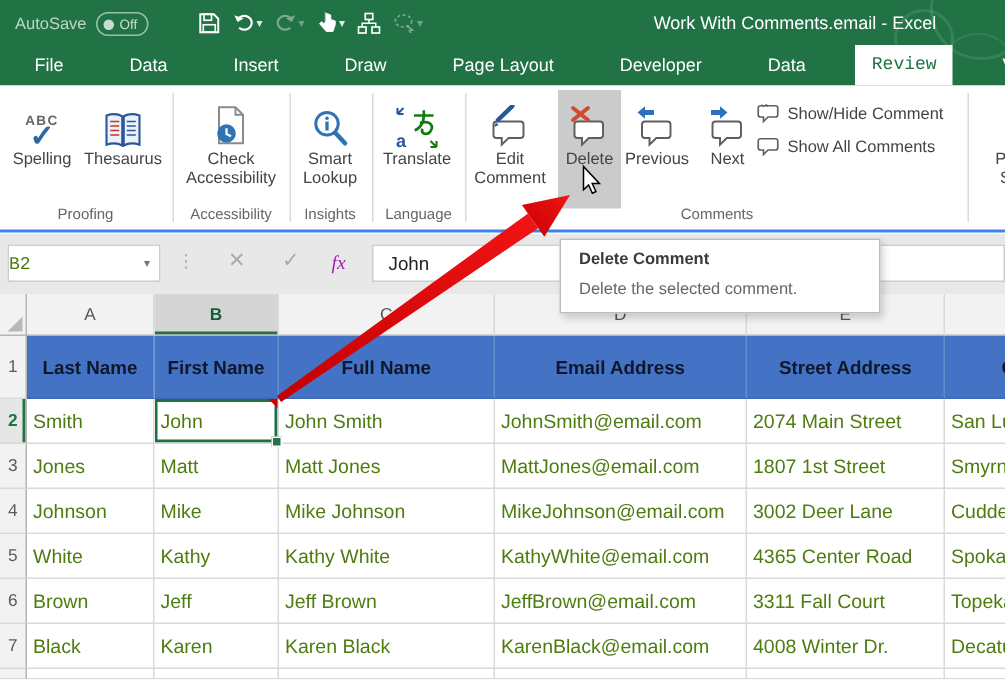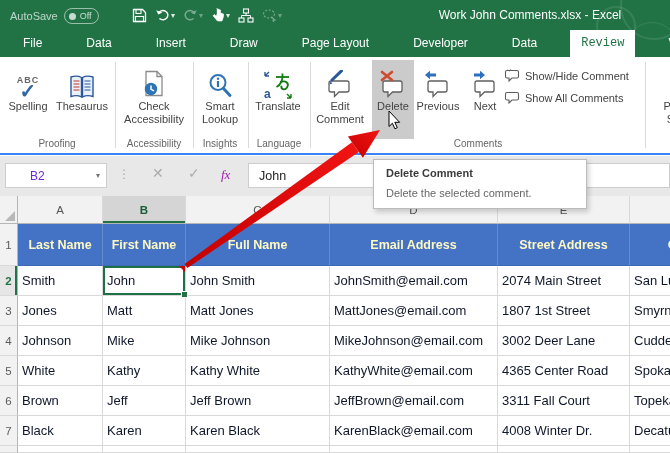--- a/index.html
+++ b/index.html
@@ -39,21 +39,21 @@
   .abcwrap{display:flex;flex-direction:column;align-items:center;line-height:10px;}
   .abc{font-size:9px;letter-spacing:1px;color:#666;font-weight:bold;}
   .abccheck{font-size:20px;font-weight:bold;color:#2E66A4;margin-top:-3px;line-height:18px;}
   .srow{position:absolute;left:504px;display:flex;align-items:center;gap:5px;font-size:11px;color:#444;white-space:nowrap;}
   .tr-a{position:absolute;left:1px;bottom:0px;font-size:12px;font-weight:bold;color:#2B579A;line-height:11px;}
   .ticonbox{position:relative;width:30px;height:30px;}
   
   .fstrip{position:absolute;top:156px;left:0;width:670px;height:40px;background:#E8E8E8;}
   .namebox{position:absolute;left:5px;top:7px;width:102px;height:25px;background:#fff;
            border:1px solid #CFCDCB;box-sizing:border-box;display:flex;align-items:center;}
-  .namebox .nbtxt{margin-left:24px;font-size:12px;color:#6d28d9;}
+  .namebox .nbtxt{margin-left:0;font-size:12px;color:#4d7c0f;font-family:Liberation Mono, monospace;}
   .namebox .nbcaret{position:absolute;right:6px;font-size:8px;color:#777;}
   .fdots{position:absolute;left:118px;top:11px;color:#AAA;font-size:12px;}
   .fbtn{position:absolute;top:9px;font-size:14px;color:#ABABAB;}
   .ffx{position:absolute;left:221px;top:11px;font-family:"Liberation Serif",serif;font-style:italic;
        font-size:13px;color:#a21caf;}
   .farea{position:absolute;left:248px;top:7px;width:422px;height:25px;background:#fff;
          border:1px solid #CFCDCB;box-sizing:border-box;display:flex;align-items:center;}
   .farea .ftxt{margin-left:10px;font-size:12.5px;color:#222;}
   
   .grid{position:absolute;top:196px;left:0;width:670px;height:257px;background:#fff;overflow:hidden;}
@@ -67,24 +67,24 @@
   .ch.colsel{background:#D5D5D5;color:#155E38;font-weight:bold;box-shadow:inset 0 -2px 0 #217346;}
   .row{display:flex;height:30px;}
   .row.r1{height:42px;}
   .row.row8{height:7px;}
   .c0{width:85px;min-width:85px;} .c1{width:83px;min-width:83px;} .c2{width:144px;min-width:144px;}
   .c3{width:168px;min-width:168px;} .c4{width:132px;min-width:132px;} .c5{width:100px;min-width:100px;}
   .gut{width:18px;min-width:18px;background:#F2F2F2;color:#5A5A5A;font-size:11.5px;display:flex;
        align-items:center;justify-content:center;border-right:1px solid #B5B5B5;
        border-bottom:1px solid #D9D9D9;box-sizing:border-box;}
   .gut.rowsel{color:#217346;font-weight:bold;background:#E6E6E6;box-shadow:inset -2px 0 0 #217346;}
-  .cell{display:flex;align-items:center;padding-left:4px;font-size:13px;color:#0f172a;
+  .cell{display:flex;align-items:center;padding-left:4px;font-size:13px;color:#4d7c0f;
         border-right:1px solid #D9D9D9;border-bottom:1px solid #D9D9D9;box-sizing:border-box;
         white-space:nowrap;overflow:hidden;}
-  .cell.bhead{background:#4472C4;color:#fef9c3;font-weight:bold;font-size:12.5px;justify-content:center;
+  .cell.bhead{background:#4472C4;color:#0f172a;font-weight:bold;font-size:12.5px;justify-content:center;
         padding-left:0;border-right:1px solid rgba(255,255,255,.18);border-bottom:1px solid #3E69B5;}
   .cell.sel{position:relative;box-shadow:inset 0 0 0 2px #1E7145;z-index:2;overflow:visible;}
   .note{position:absolute;top:0;right:0;width:0;height:0;
         border-top:6px solid #CE0000;border-left:6px solid transparent;}
   .handle{position:absolute;right:-3px;bottom:-3px;width:5px;height:5px;background:#217346;
         border:1px solid #fff;box-sizing:content-box;}
   
   .tooltip{position:absolute;left:373px;top:159px;width:214px;height:50px;background:#fff;
            border:1px solid #BEBCBA;box-shadow:2px 3px 5px rgba(0,0,0,.18);z-index:50;box-sizing:border-box;}
   .tt-title{position:absolute;left:12px;top:7px;font-size:11px;font-weight:bold;color:#3B3A39;}
@@ -146,21 +146,21 @@
         </svg>
       </span>
       <span class="qbtn dim">
         <svg width="15" height="14" viewBox="0 0 15 14">
           <ellipse cx="7" cy="6" rx="5.5" ry="4" fill="none" stroke="#fff" stroke-width="1.1" stroke-dasharray="2 1.6"></ellipse>
           <path d="M9 9 l4 3 l-2 .4 l1 2" fill="none" stroke="#fff" stroke-width="1.1"></path>
         </svg>
         <span class="caret">▾</span>
       </span>
     </div>
-    <div class="wtitle">Work John Comments.xlsx - Excel</div>
+    <div class="wtitle">Work With Comments.email - Excel</div>
   </div>
 
   <div class="tabs">
       <div class="tab">File</div>
       <div class="tab">Data</div>
       <div class="tab">Insert</div>
       <div class="tab">Draw</div>
       <div class="tab">Page Layout</div>
       <div class="tab">Developer</div>
       <div class="tab">Data</div>

